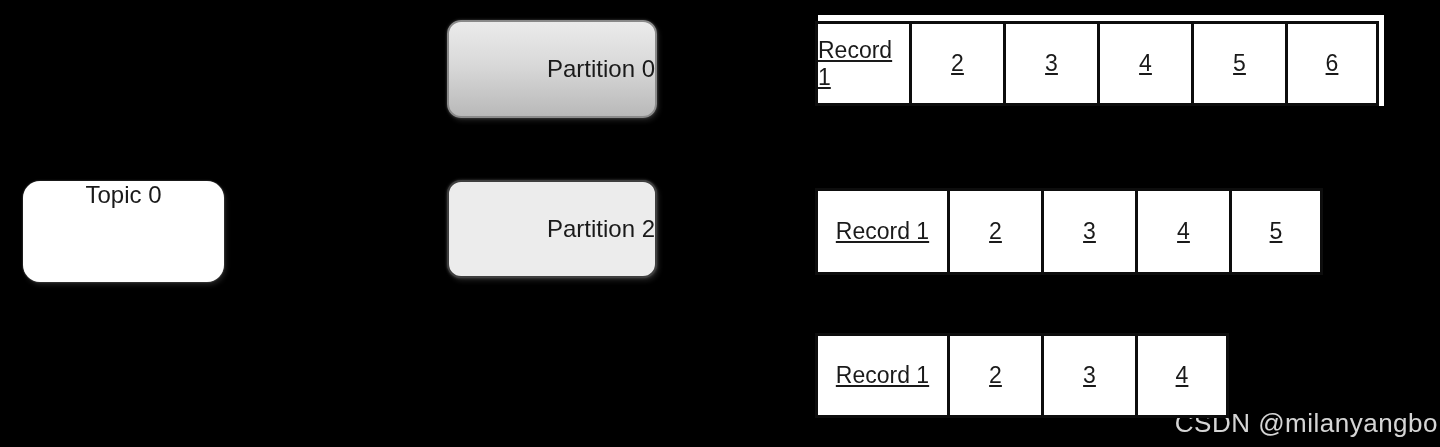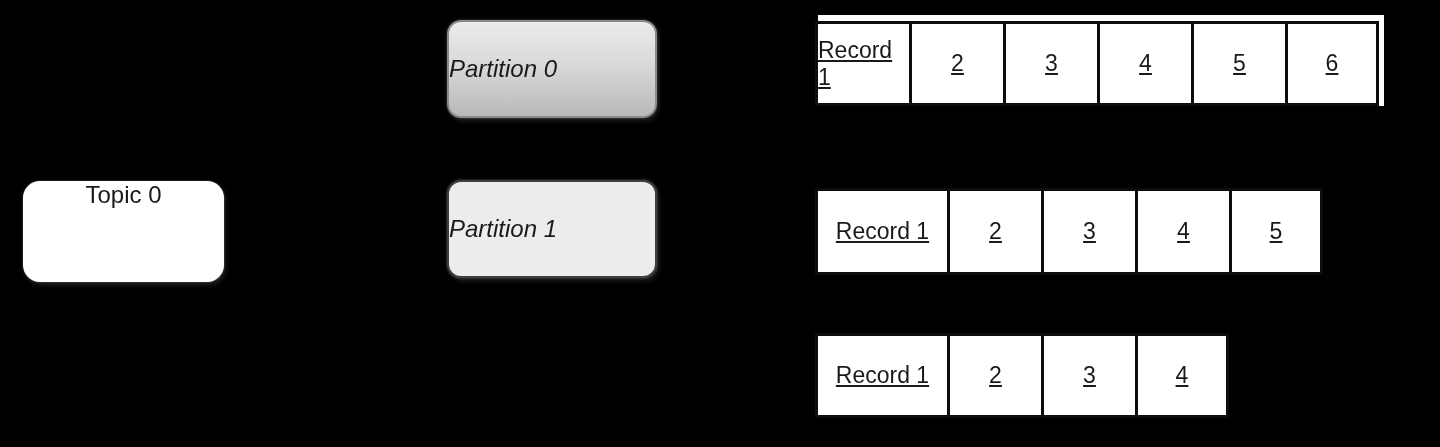--- a/index.html
+++ b/index.html
@@ -41,24 +41,23 @@
     font-size: 24px;
     box-shadow: 0 0 2px rgba(170,170,170,0.55), 2px 3px 5px rgba(90,90,90,0.35);
   }
 
   
   .partition-box {
     position: absolute;
     left: 447px;
     width: 210px;
     border-radius: 14px;
-    display: flex; align-items: center; justify-content: flex-start;
+    display: flex; align-items: center; justify-content: flex-end;
     font-size: 24px;
     box-shadow: 0 0 3px rgba(120,120,120,0.55), 2px 3px 5px rgba(80,80,80,0.35);
-    font-style: italic;
   }
   .partition-0 {
     top: 20px; height: 98px;
     background: linear-gradient(180deg, var(--partition0-top) 0%, var(--partition0-mid) 45%, var(--partition0-bottom) 100%);
     border: 2px solid var(--partition0-border);
   }
   .partition-1 {
     top: 180px; height: 98px;
     background: var(--partition1-fill);
     border: 2px solid var(--partition1-border);
@@ -121,21 +120,21 @@
 <div class="canvas">
 
   <div class="topic-box">
     <span>Topic 0</span>
   </div>
 
   <div class="partition-box partition-0">
     <span>Partition 0</span>
   </div>
   <div class="partition-box partition-1">
-    <span>Partition 1</span>
+    <span>Partition 2</span>
   </div>
 
   <div class="record-row record-row-0">
     <div class="row-backing"></div>
     <div class="record-cell">Record 1</div>
     <div class="record-cell">2</div>
     <div class="record-cell">3</div>
     <div class="record-cell">4</div>
     <div class="record-cell">5</div>
     <div class="record-cell">6</div>
@@ -149,14 +148,15 @@
     <div class="record-cell">5</div>
   </div>
 
   <div class="record-row record-row-2">
     <div class="record-cell">Record 1</div>
     <div class="record-cell">2</div>
     <div class="record-cell">3</div>
     <div class="record-cell">4</div>
   </div>
 
+  <div class="watermark">CSDN @milanyangbo</div>
 
 </div>
 
 </body></html>

